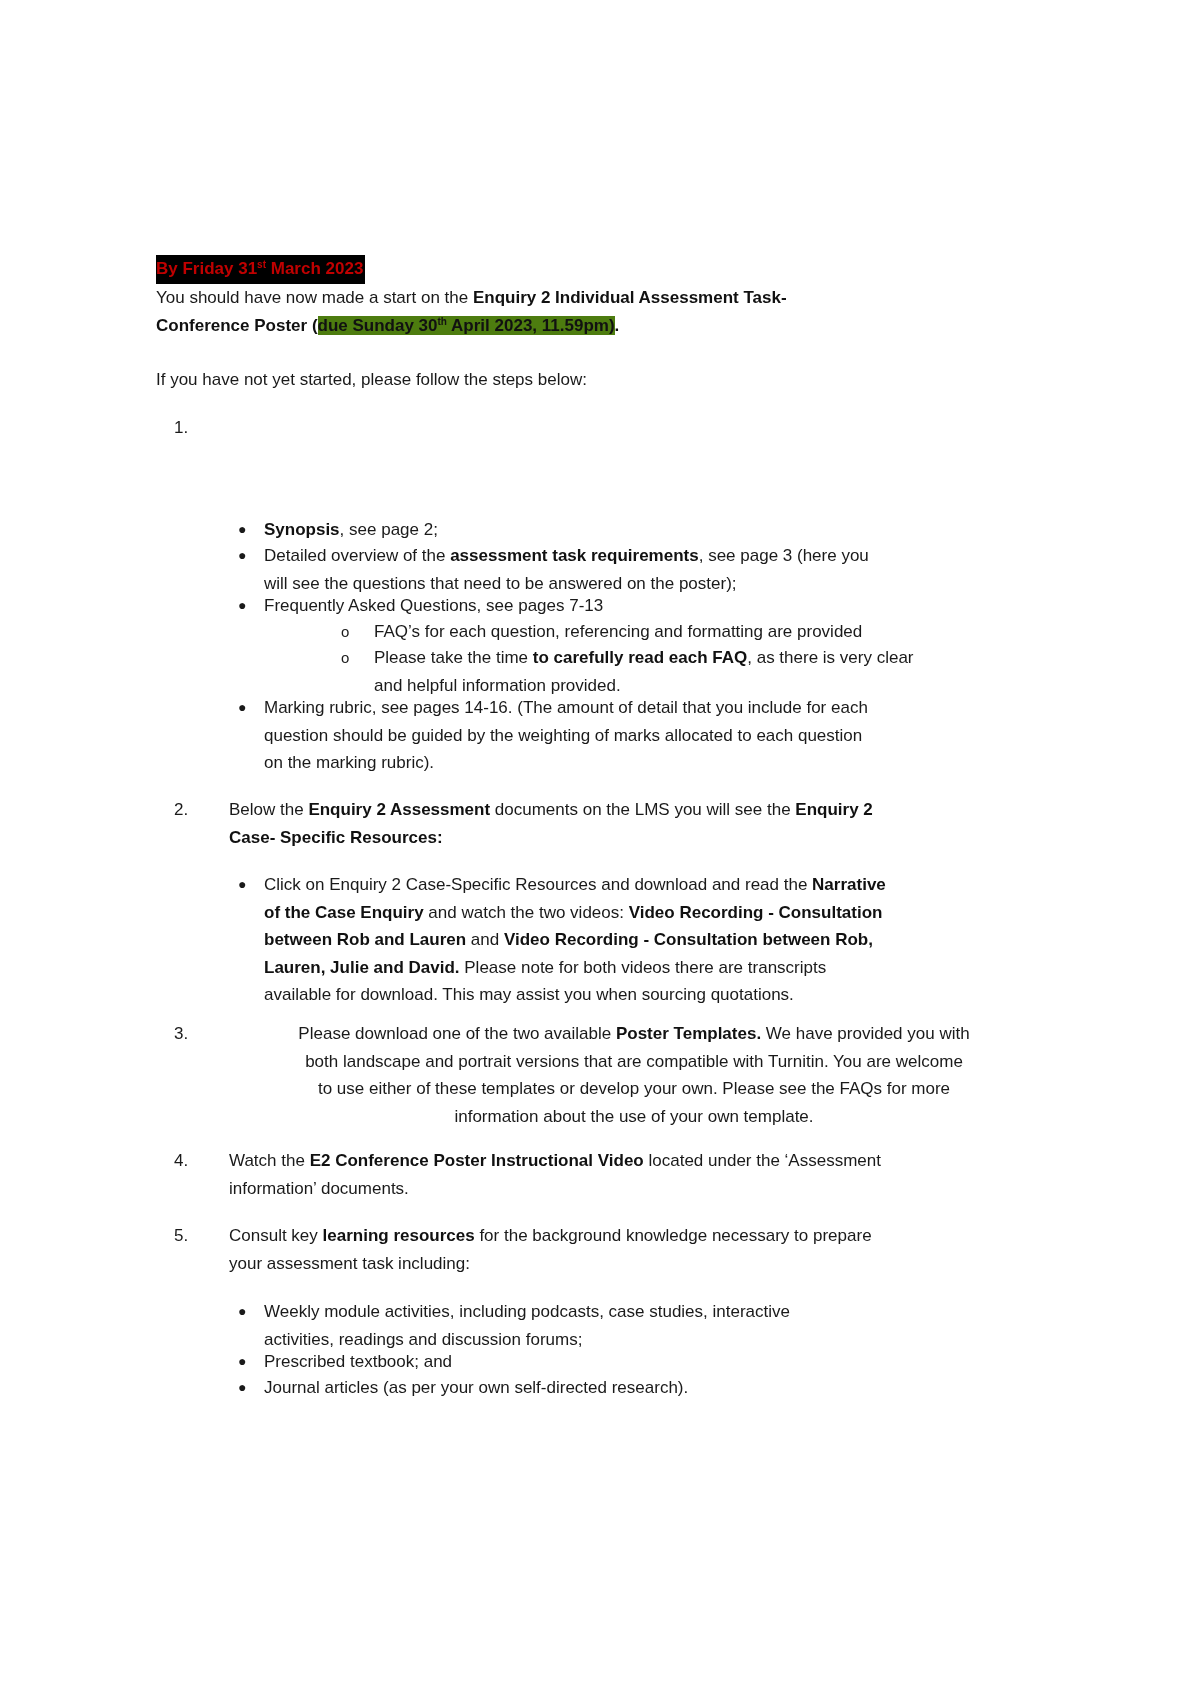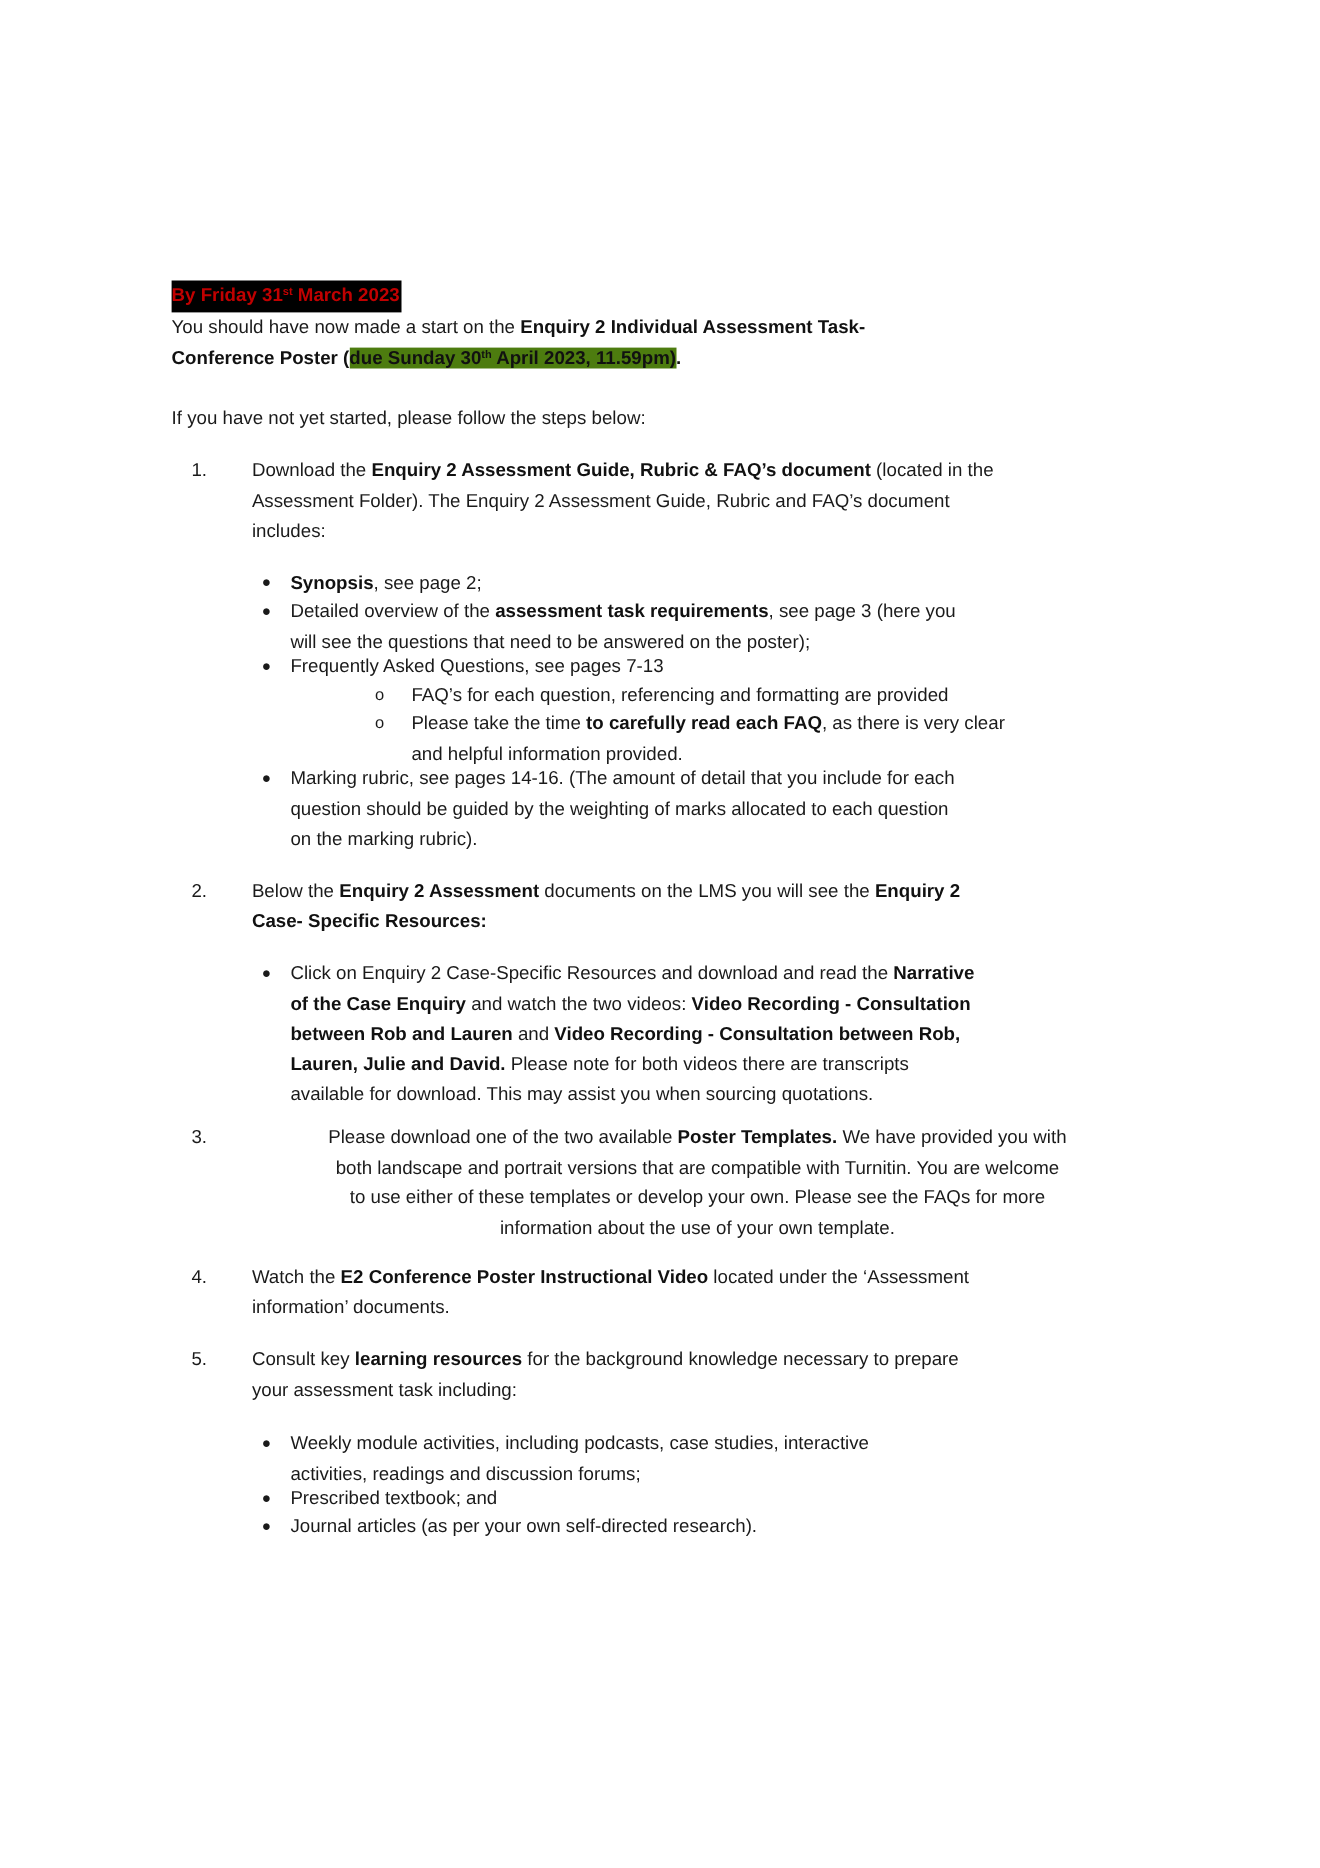--- a/index.html
+++ b/index.html
@@ -41,25 +41,20 @@
   <div class="deadline"><span>By Friday 31</span><sup>st</sup><span> March 2023</span></div>
 
   <div class="para" style="top:284px;">
     <span>You should have now made a start on the </span><b>Enquiry 2 Individual Assessment Task-</b><br>
     <b>Conference Poster (</b><b class="hl"><span>due Sunday 30</span><sup>th</sup><span> April 2023, 11.59pm)</span></b><b>.</b>
   </div>
 
   <div class="para" style="top:356px;margin-top:10px;">If you have not yet started, please follow the steps below:</div>
 
   <div class="num" style="top:414px;">1.</div>
-  <div class="item" style="top:414px;">
-    <span>Download the </span><b>Enquiry 2 Assessment Guide, Rubric &amp; FAQ’s document</b><span> (located in the</span><br>
-    <span>Assessment Folder). The Enquiry  2 Assessment Guide, Rubric and FAQ’s document</span><br>
-    <span>includes:</span>
-  </div>
 
   <div class="bullet-row" style="top:516px;">
     <span class="bullet-glyph">●</span>
     <b>Synopsis</b><span>, see page 2;</span>
   </div>
   <div class="bullet-row" style="top:542px;">
     <span class="bullet-glyph">●</span>
     <span>Detailed overview of the </span><b>assessment task requirements</b><span>, see page 3 (here you</span><br>
     <span>will   see the questions that need to be answered on the poster);</span>
   </div>

